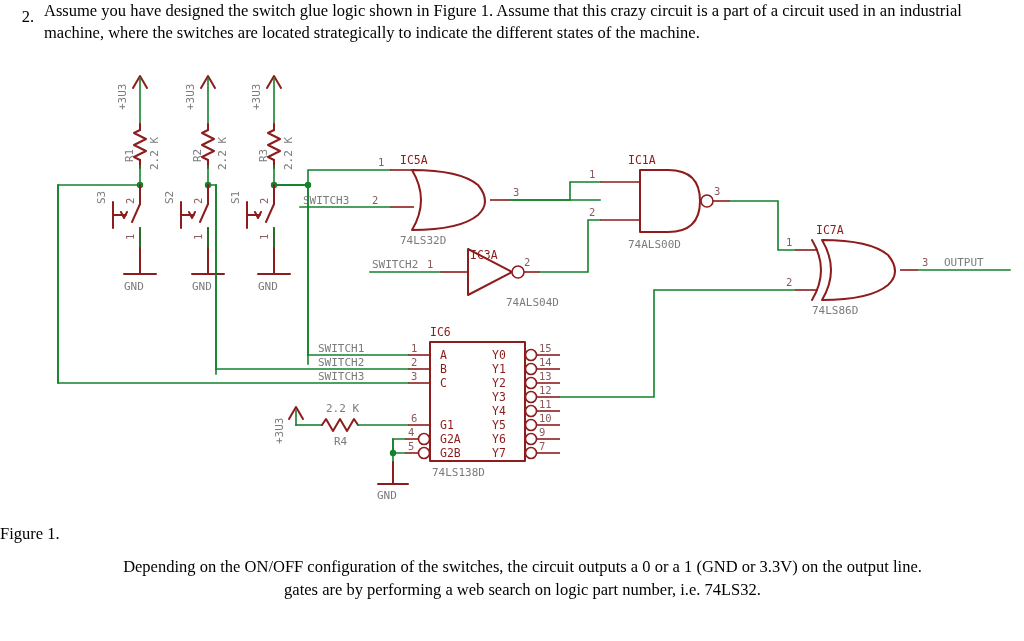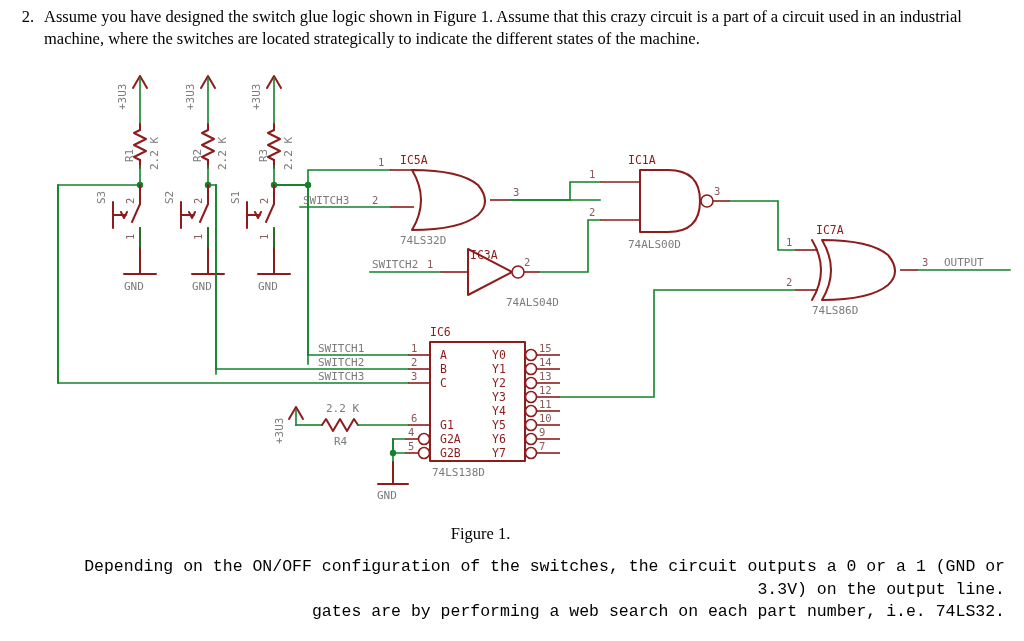--- a/index.html
+++ b/index.html
@@ -31,48 +31,46 @@
     padding-right: 10px;
     font-size: 16.5px;
     line-height: 22px;
     padding-top: 6px;
     flex: none;
   }
   .problem-text {
     width: 975px;
     font-size: 16.5px;
     line-height: 22px;
-    padding-top: 6px;
+    padding-top: 0;
     text-align: left;
   }
   .figure-area {
     position: absolute;
     left: 0;
     top: 52px;
     width: 1024px;
     height: 470px;
   }
   .figure-caption {
     position: absolute;
     left: 0;
     top: 523px;
     width: 961px;
-    text-align: center;
     font-size: 16.5px;
     line-height: 22px;
   }
   .closing-block {
     position: absolute;
     left: 40px;
     top: 556px;
     width: 965px;
     font-size: 16.5px;
     line-height: 22.5px;
-    text-align: right;
-    font-family: Liberation Mono, monospace;
+    text-align: center;
   }
   svg {
     display: block;
   }
   .wire {
     stroke: #12822b;
     stroke-width: 1.6;
     fill: none;
     stroke-linecap: square;
   }
@@ -395,14 +393,14 @@
 
   <polyline class="wire" points="560,345 654,345 654,238 795,238"></polyline>
 
 </svg>
 </div>
 
 <div class="figure-caption">Figure 1.</div>
 
 <div class="closing-block">
   <div>Depending on the ON/OFF configuration of the switches, the circuit outputs a 0 or a 1 (GND or 3.3V) on the output line.</div>
-  <div>gates are by performing a web search on each part number, i.e. 74LS32.</div>
+  <div>gates are by performing a web search on logic part number, i.e. 74LS32.</div>
 </div>
 
 </body></html>

